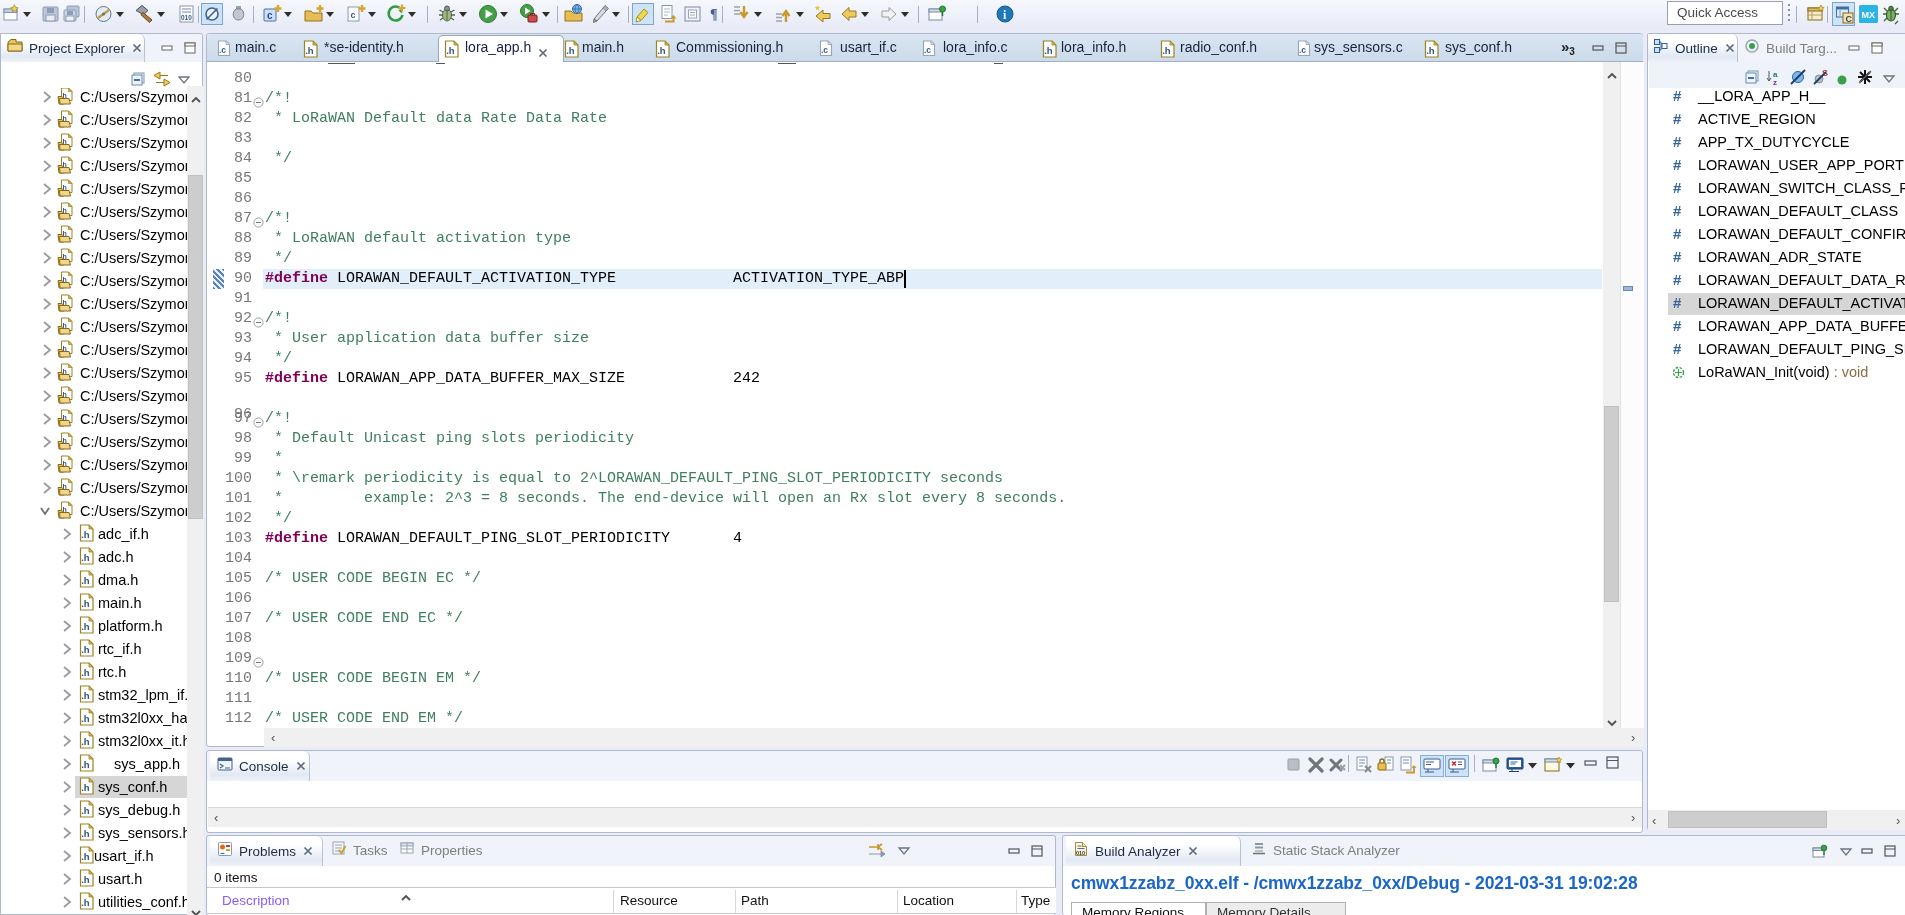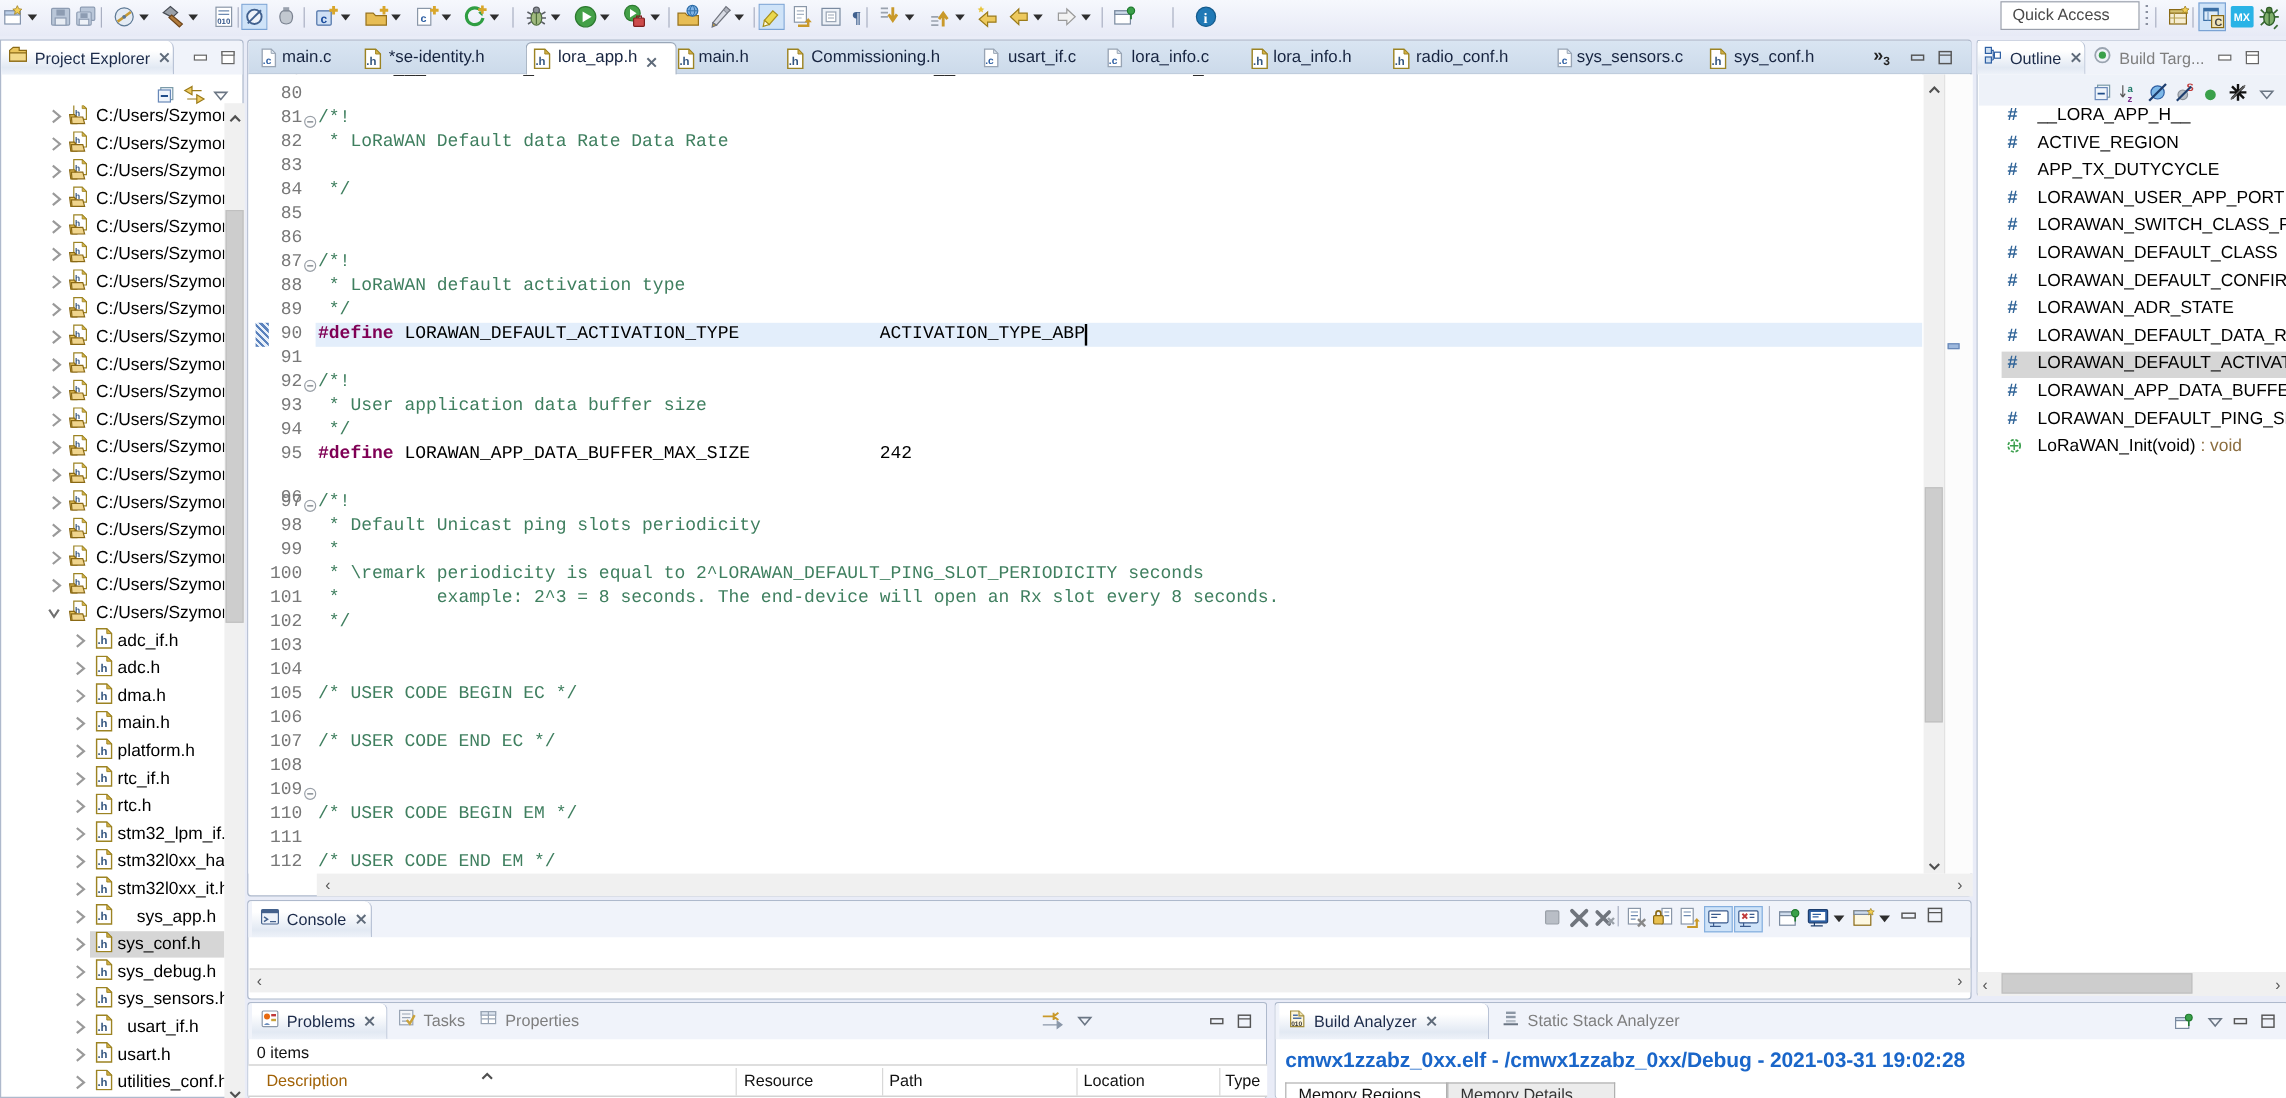--- a/index.html
+++ b/index.html
@@ -682,21 +682,21 @@
       </div>
       <div class="abs" style="left:61px;top:760px;"><svg width="10" height="16" viewBox="0 0 10 16">
           <path d="M2 3 L8 8 L2 13" fill="none" stroke="#9a9a9a" stroke-width="1.8"></path>
         </svg></div>
       <div class="row" style="left:78px;top:757px;height:22px;">
         <span><svg width="15" height="18" viewBox="0 0 15 18">
             <path d="M1.5 1 h8.5 l4 4 v12 h-12.5 z" fill="#fff" stroke="#9c8322" stroke-width="1.2"></path>
             <path d="M10 1 v4 h4 z" fill="#d7b347" stroke="#9c8322" stroke-width=".8"></path>
             <text x="2.2" y="14" font-size="9.5" font-weight="bold" fill="#33557f" font-family="Liberation Sans">.h</text>
           </svg></span>
-        <span style="margin-left:12px">usart_if.h</span>
+        <span style="margin-left:0">usart_if.h</span>
       </div>
       <div class="abs" style="left:61px;top:783px;"><svg width="10" height="16" viewBox="0 0 10 16">
           <path d="M2 3 L8 8 L2 13" fill="none" stroke="#9a9a9a" stroke-width="1.8"></path>
         </svg></div>
       <div class="row" style="left:78px;top:780px;height:22px;">
         <span><svg width="15" height="18" viewBox="0 0 15 18">
             <path d="M1.5 1 h8.5 l4 4 v12 h-12.5 z" fill="#fff" stroke="#9c8322" stroke-width="1.2"></path>
             <path d="M10 1 v4 h4 z" fill="#d7b347" stroke="#9c8322" stroke-width=".8"></path>
             <text x="2.2" y="14" font-size="9.5" font-weight="bold" fill="#33557f" font-family="Liberation Sans">.h</text>
           </svg></span>
@@ -995,20 +995,23 @@
         </div>
         <div class="abs" style="left:0;top:420px;height:20px;">
           <pre><span class="g"> * \remark periodicity is equal to 2^LORAWAN_DEFAULT_PING_SLOT_PERIODICITY seconds</span></pre>
         </div>
         <div class="abs" style="left:0;top:440px;height:20px;">
           <pre><span class="g"> *         example: 2^3 = 8 seconds. The end-device will open an Rx slot every 8 seconds.</span></pre>
         </div>
         <div class="abs" style="left:0;top:460px;height:20px;">
           <pre><span class="g"> */</span></pre>
         </div>
+        <div class="abs" style="left:0;top:480px;height:20px;">
+          <pre><span class="k">#define</span> LORAWAN_DEFAULT_PING_SLOT_PERIODICITY       4</pre>
+        </div>
         <div class="abs" style="left:0;top:500px;height:20px;">
           <pre></pre>
         </div>
         <div class="abs" style="left:0;top:520px;height:20px;">
           <pre><span class="g">/* USER CODE BEGIN EC */</span></pre>
         </div>
         <div class="abs" style="left:0;top:540px;height:20px;">
           <pre></pre>
         </div>
         <div class="abs" style="left:0;top:560px;height:20px;">
@@ -1181,21 +1184,21 @@
       <svg width="14" height="14" viewBox="0 0 14 14">
         <rect x="2" y="5" width="10" height="4" fill="none" stroke="#555" stroke-width="1.2"></rect>
       </svg>
       <svg width="14" height="14" viewBox="0 0 14 14">
         <rect x="2" y="2" width="10" height="10" fill="none" stroke="#555" stroke-width="1.2"></rect>
         <path d="M2 5 h10" stroke="#555"></path>
       </svg>
     </div>
 <div class="abs" style="left:7px;top:34px;font-size:13.5px;color:#111;">0 items</div>
 <div class="abs" style="left:0;top:51px;width:849px;height:27px;background:#fff;border-top:1px solid #c8c8c8;border-bottom:1px solid #c8c8c8;">
- <div class="abs" style="left:15px;top:5px;font-size:13.5px;color:#a16207;">Description</div>
+ <div class="abs" style="left:15px;top:5px;font-size:13.5px;color:#8b5cf6;">Description</div>
  <div class="abs" style="left:193px;top:1px;"><svg width="12" height="10" viewBox="0 0 12 10">
           <path d="M2 7 L6 3 L10 7" fill="none" stroke="#505050" stroke-width="1.8"></path>
         </svg></div>
  <div class="abs" style="left:413px;top:5px;font-size:13.5px;color:#111;">Resource</div>
  <div class="abs" style="left:534px;top:5px;font-size:13.5px;color:#111;">Path</div>
  <div class="abs" style="left:696px;top:5px;font-size:13.5px;color:#111;">Location</div>
  <div class="abs" style="left:814px;top:5px;font-size:13.5px;color:#111;">Type</div>
  <div class="abs" style="left:406px;top:2px;width:1px;height:23px;background:#d8d8d8;"></div>
  <div class="abs" style="left:528px;top:2px;width:1px;height:23px;background:#d8d8d8;"></div>
  <div class="abs" style="left:690px;top:2px;width:1px;height:23px;background:#d8d8d8;"></div>

